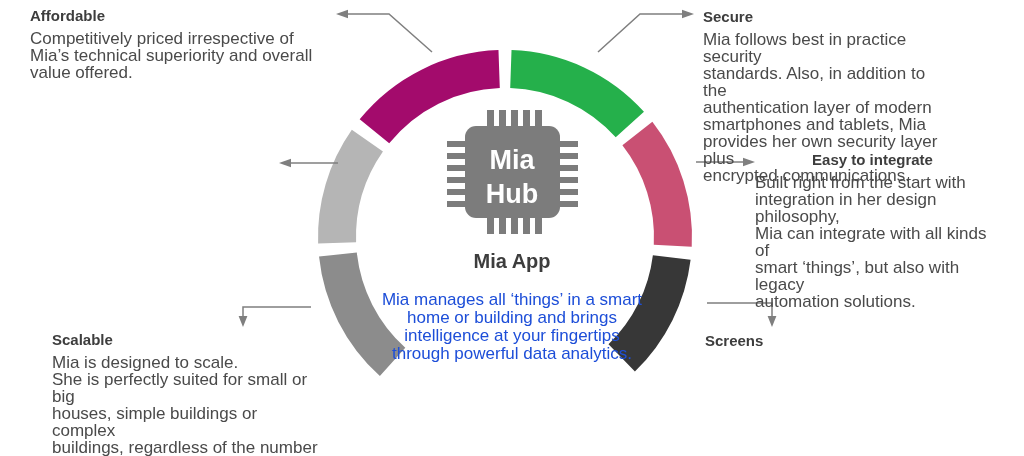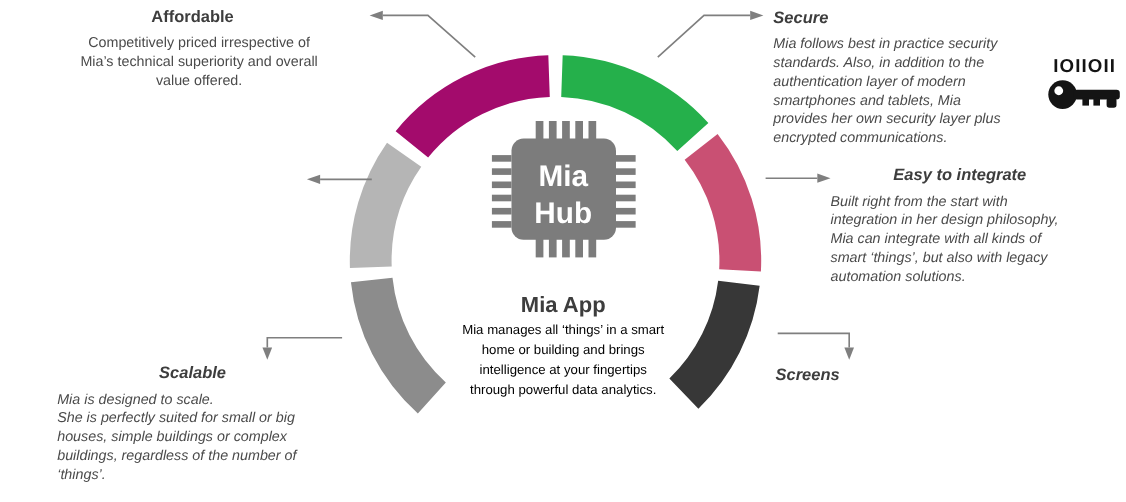--- a/index.html
+++ b/index.html
@@ -1,28 +1,28 @@
 <!DOCTYPE html>
 <html><head>
 <meta charset="utf-8">
 <style>
   html,body{margin:0;padding:0;background:#fff;}
   body{font-family:"Liberation Sans",sans-serif;}
   .stage{position:relative;width:1024px;height:456px;background:#fff;overflow:hidden;}
   .overlay{position:absolute;left:0;top:0;}
   .block{position:absolute;}
   .f-title{font-size:15px;font-weight:bold;color:#3d3d3d;line-height:19px;margin:0 0 5px 0;}
-  .f-desc{font-size:13px;color:#4a4a4a;line-height:17px;margin:0;white-space:pre-line;}
-  .align-right{text-align:center;}
-  .align-left{text-align:left;font-style:italic;}
+  .f-desc{font-size:17px;color:#4a4a4a;line-height:17px;margin:0;white-space:pre-line;}
+  .align-right{text-align:left;}
+  .align-left{text-align:left;}
   .align-center{text-align:center;}
   .pad-r12{padding-right:12px;}
   .pad-r24{padding-right:24px;}
-  .app-title{font-size:20px;font-weight:bold;color:#3d3d3d;margin:17px;text-align:center;}
-  .app-desc{font-size:12px;color:#000000;line-height:18px;margin:0;white-space:pre-line;}
+  .app-title{font-size:20px;font-weight:bold;color:#3d3d3d;margin:0;text-align:center;}
+  .app-desc{font-size:17px;color:#1d4ed8;line-height:18px;margin:0;white-space:pre-line;}
   .binary{font-size:17px;font-weight:bold;color:#141414;letter-spacing:1px;line-height:20px;}
 </style>
 </head>
 <body>
 
 <div class="stage">
 
   <svg class="overlay" width="1024" height="456" viewBox="0 0 1024 456">
     <g id="ring-segments">
         <path d="M 498.47379411663235 50.1139153474291 A 187 187 0 0 0 359.6737052075465 119.31708687368035 L 389.2052517429114 143.23126173357417 A 149 149 0 0 1 499.7999749913274 88.09076677415473 Z" fill="#A30B6C"></path>
@@ -101,31 +101,20 @@
   <div class="block align-left" style="left:703px;top:7px;width:246px;">
     <p class="f-title">Secure</p>
     <p class="f-desc">Mia follows best in practice security
 standards. Also, in addition to the
 authentication layer of modern
 smartphones and tablets, Mia
 provides her own security layer plus
 encrypted communications.</p>
   </div>
 
-  <div class="block align-center" style="left:949px;top:50px;width:74px;">
-    <div class="binary">IOIIOII</div>
-    <svg width="72" height="34" viewBox="0 0 72 34" fill="#141414">
-      <circle cx="16" cy="16" r="13"></circle>
-      <circle cx="12.5" cy="12.5" r="4" fill="#ffffff"></circle>
-      <rect x="26" y="11.5" width="42" height="9" rx="3"></rect>
-      <rect x="34" y="19" width="6" height="7"></rect>
-      <rect x="44" y="19" width="6" height="7"></rect>
-      <rect x="56" y="19" width="9" height="9" rx="2.5"></rect>
-    </svg>
-  </div>
 
 
   <div class="block align-left" style="left:755px;top:150px;width:235px;">
     <p class="f-title align-center">Easy to integrate</p>
     <p class="f-desc">Built right from the start with
 integration in her design philosophy,
 Mia can integrate with all kinds of
 smart ‘things’, but also with legacy
 automation solutions.</p>
   </div>

